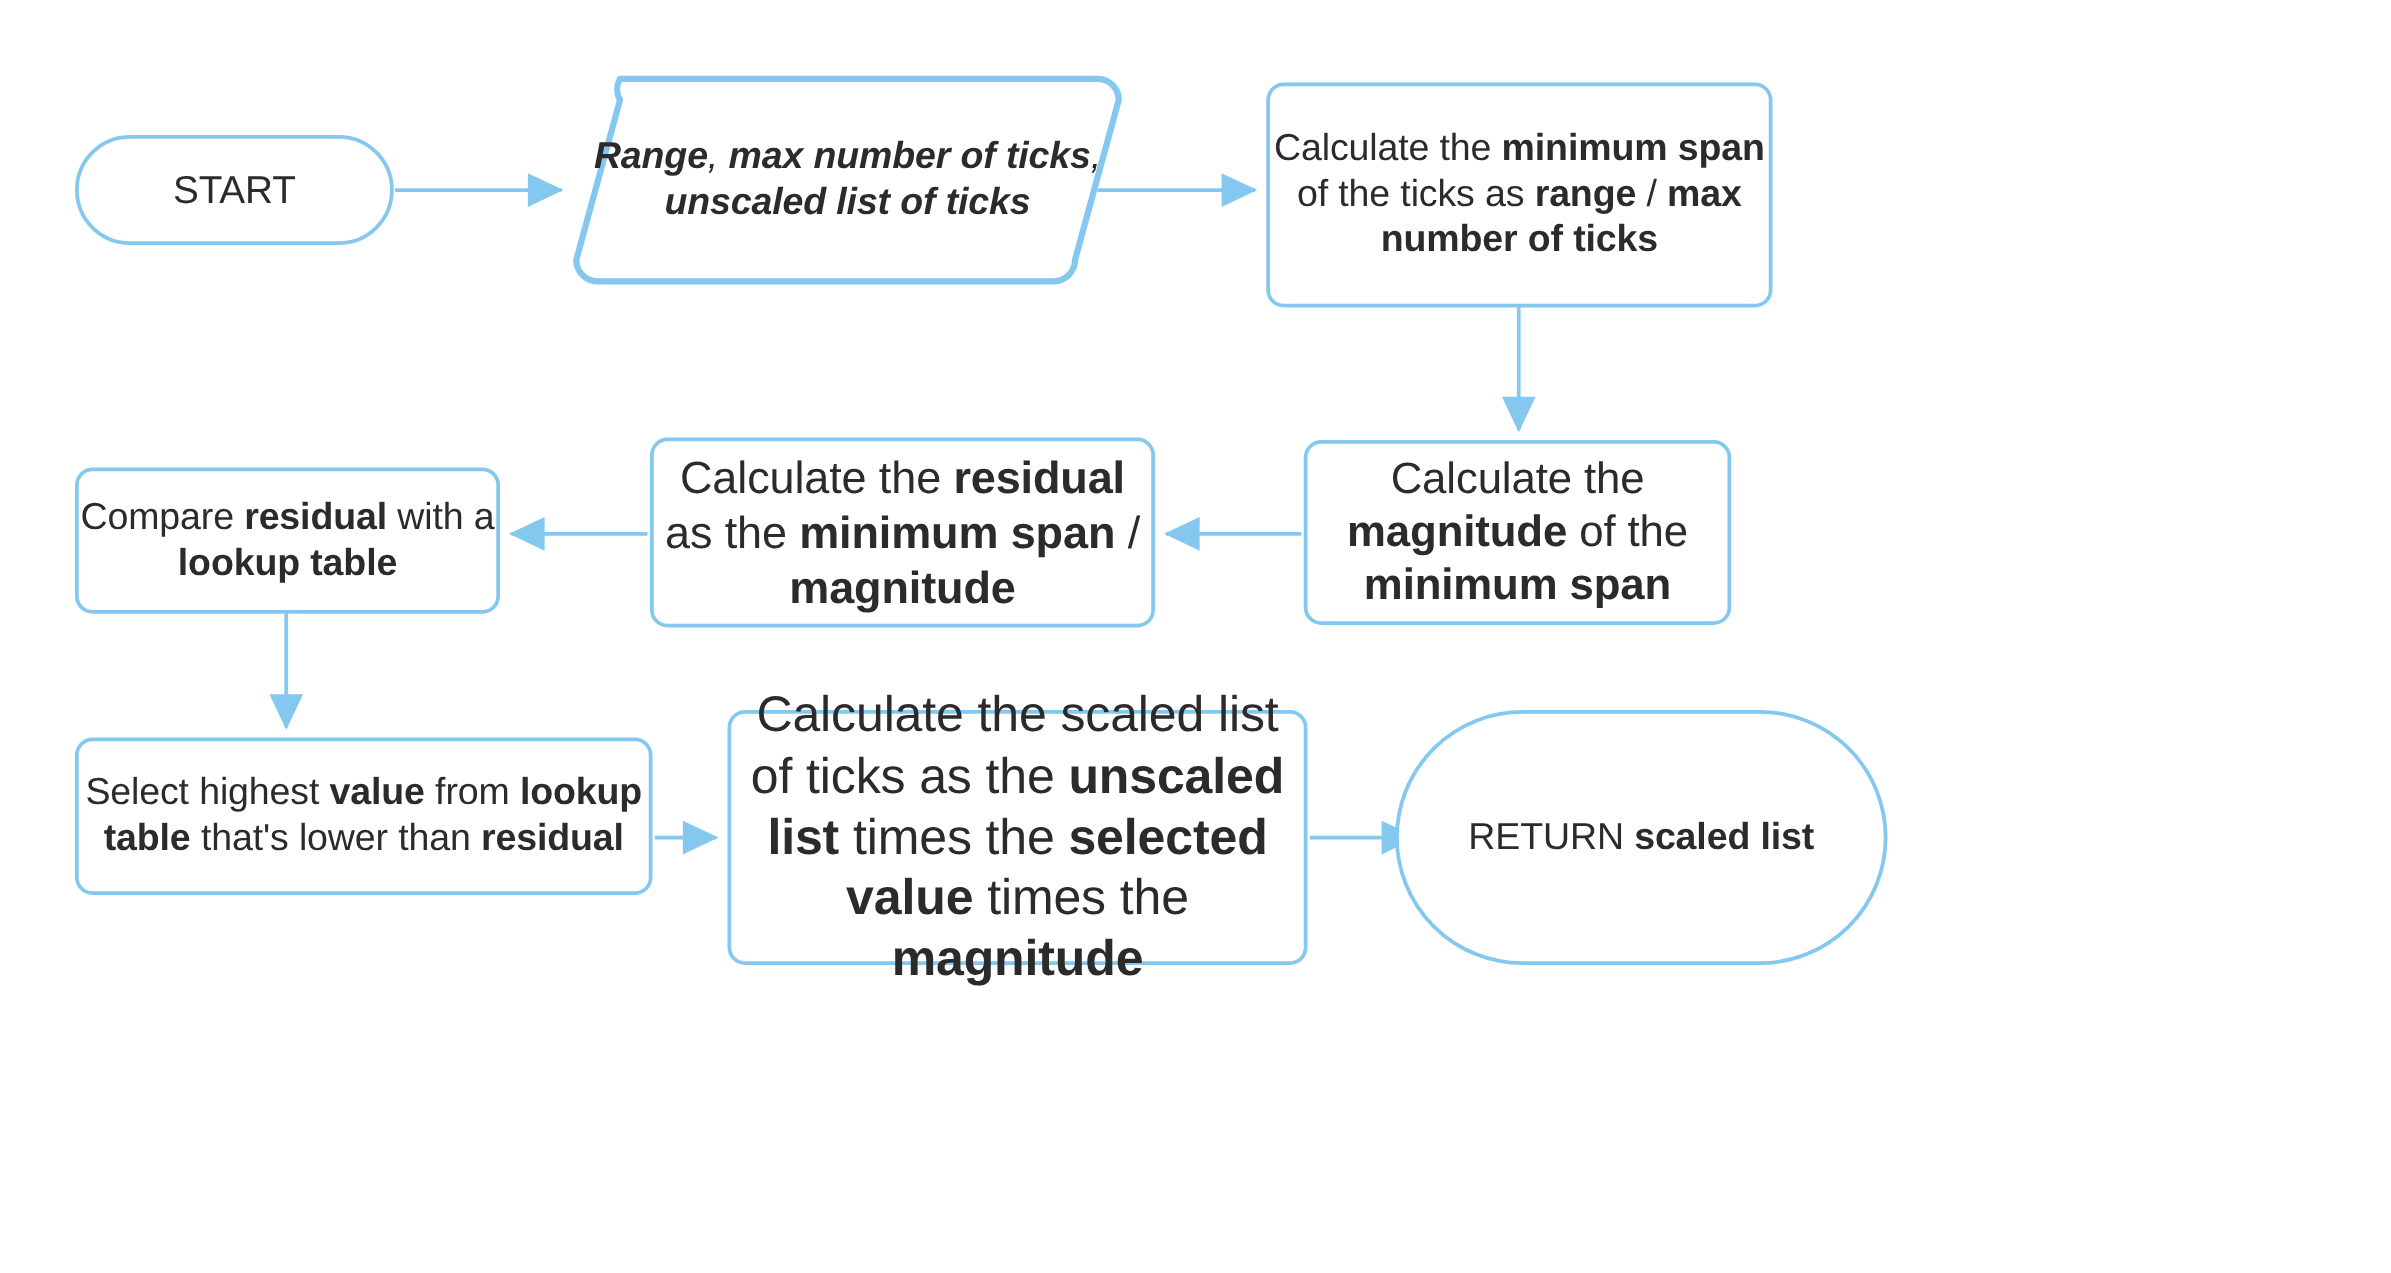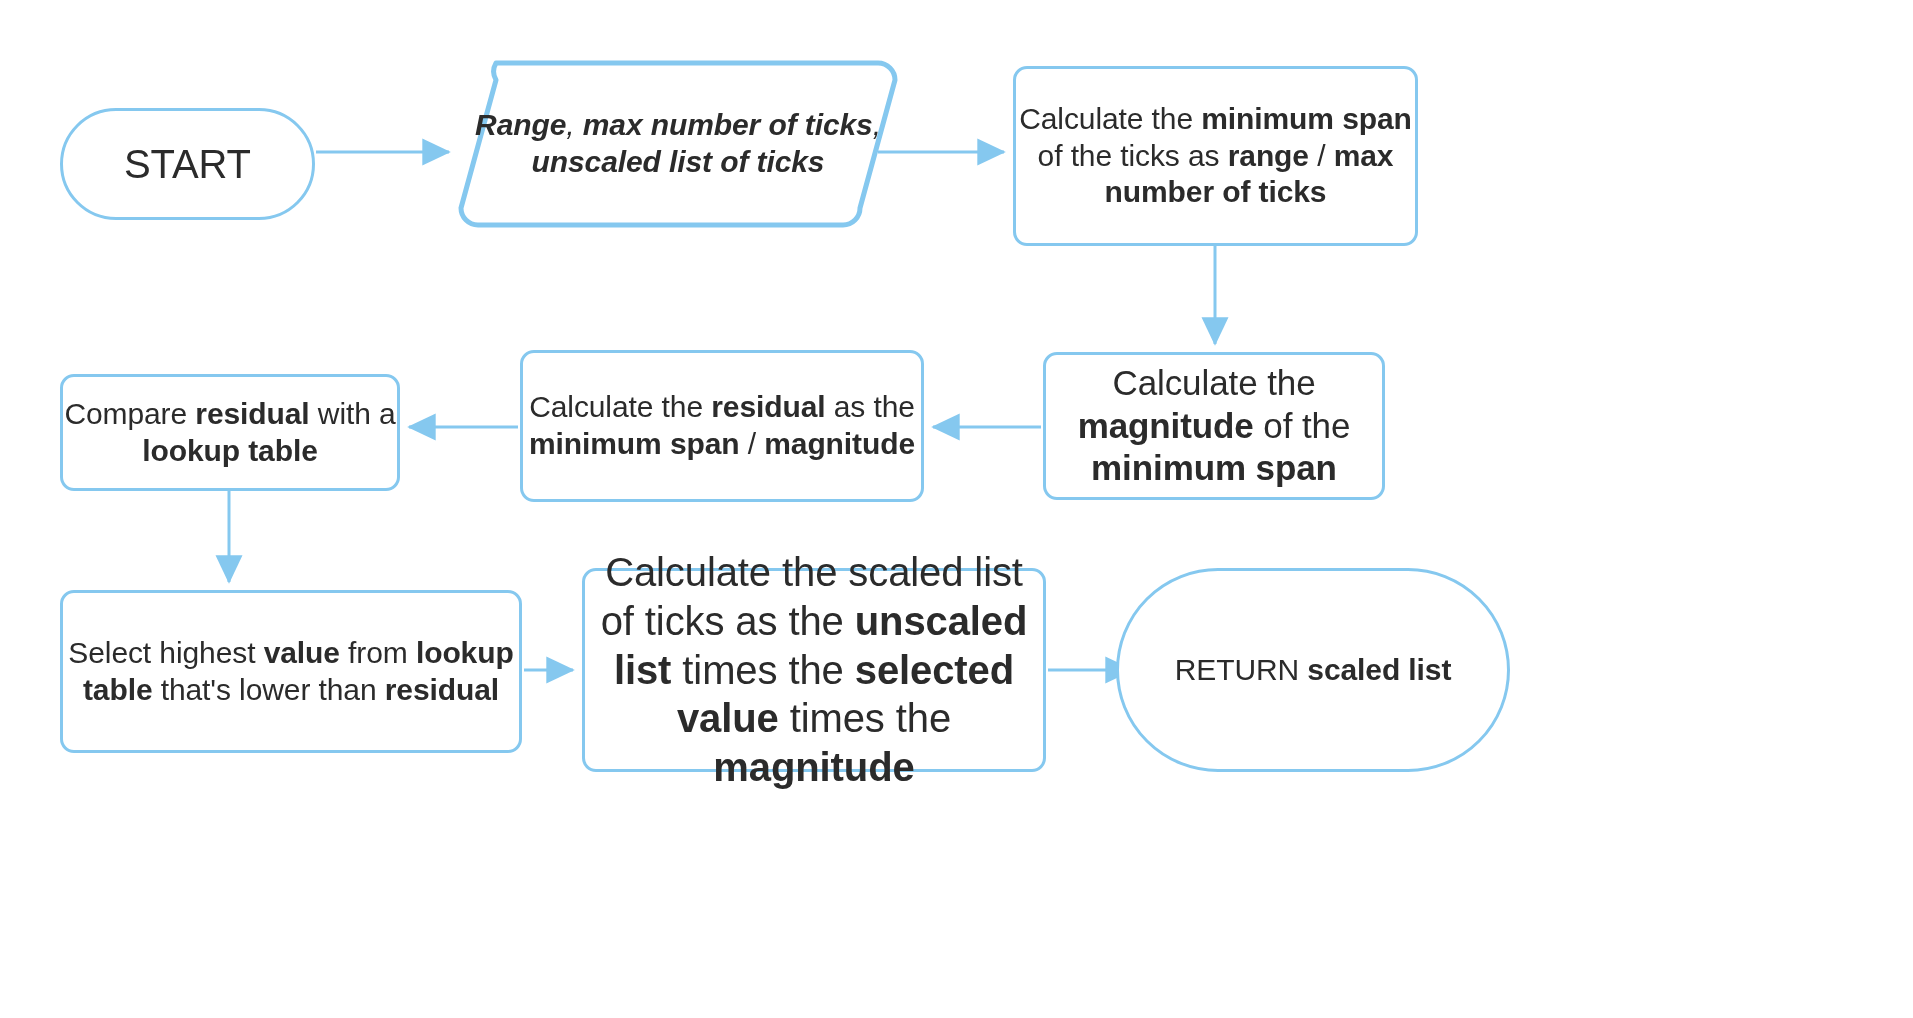--- a/index.html
+++ b/index.html
@@ -59,27 +59,27 @@
     background: transparent;
   }
   .io .io-shape {
     position: absolute;
     left: 0; top: 0;
     width: 100%; height: 100%;
   }
   .io .node-label { position: relative; font-style: italic; }
 
   
-  #node-start       { left: 60px;   top: 108px; width: 255px;  height: 112px;  font-size: 40px; }
+  #node-start       { left: 60px;   top: 108px; width: 255px;  height: 88px;  font-size: 31px; }
   #node-input       { left: 458px;  top: 60px;  width: 440px;  height: 168px; font-size: 30px; }
   #node-minspan     { left: 1013px; top: 66px;  width: 405px;  height: 180px; font-size: 30px; }
   #node-magnitude   { left: 1043px; top: 352px; width: 342px;  height: 148px; font-size: 35px; }
-  #node-residual    { left: 520px;  top: 350px; width: 404px;  height: 152px; font-size: 30px; justify-content: center; }
+  #node-residual    { left: 520px;  top: 350px; width: 404px;  height: 152px; font-size: 36px; justify-content: center; }
   #node-compare     { left: 60px;   top: 374px; width: 340px;  height: 117px; font-size: 30px; }
-  #node-select      { left: 60px;   top: 590px; width: 462px;  height: 163px; font-size: 30px; }
+  #node-select      { left: 60px;   top: 590px; width: 462px;  height: 126px; font-size: 30px; }
   #node-scaled      { left: 582px;  top: 568px; width: 464px;  height: 204px; font-size: 40px; }
   #node-return      { left: 1116px; top: 568px; width: 394px;  height: 204px; font-size: 30px; }
 </style>
 </head>
 <body>
 
 <div id="flow-root">
 
   <svg id="edges-layer" viewBox="0 0 1913 1018" xmlns="http://www.w3.org/2000/svg">
     <defs>

